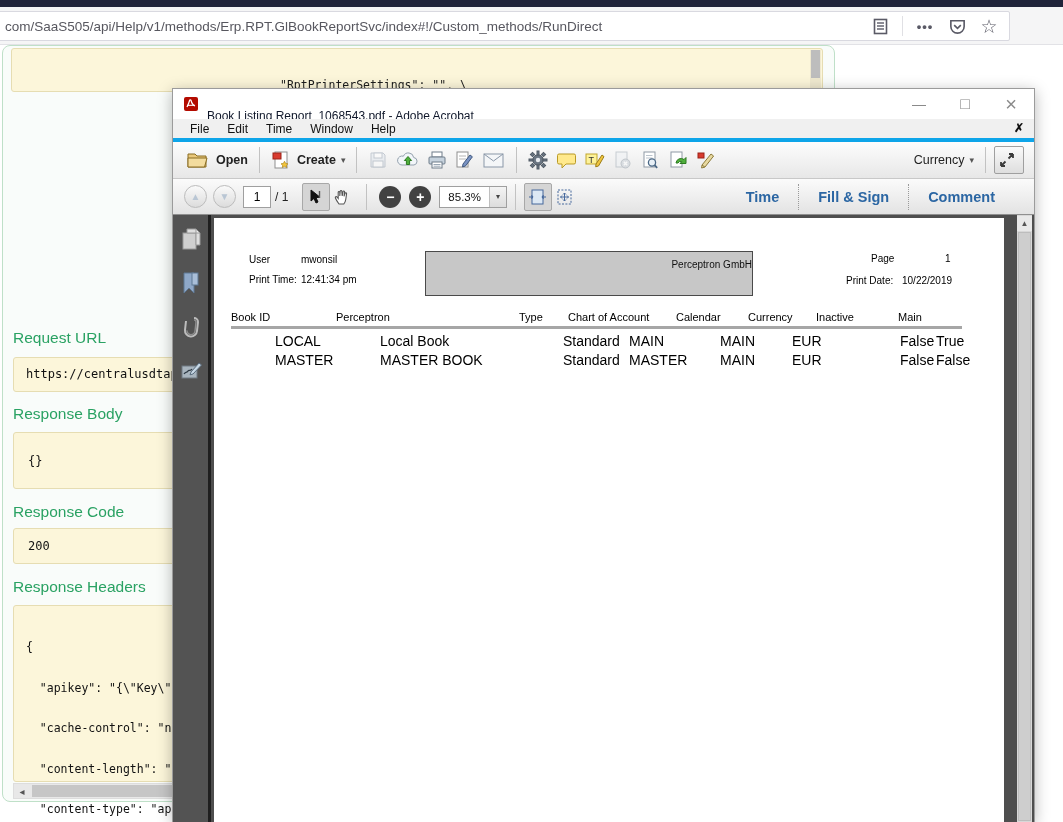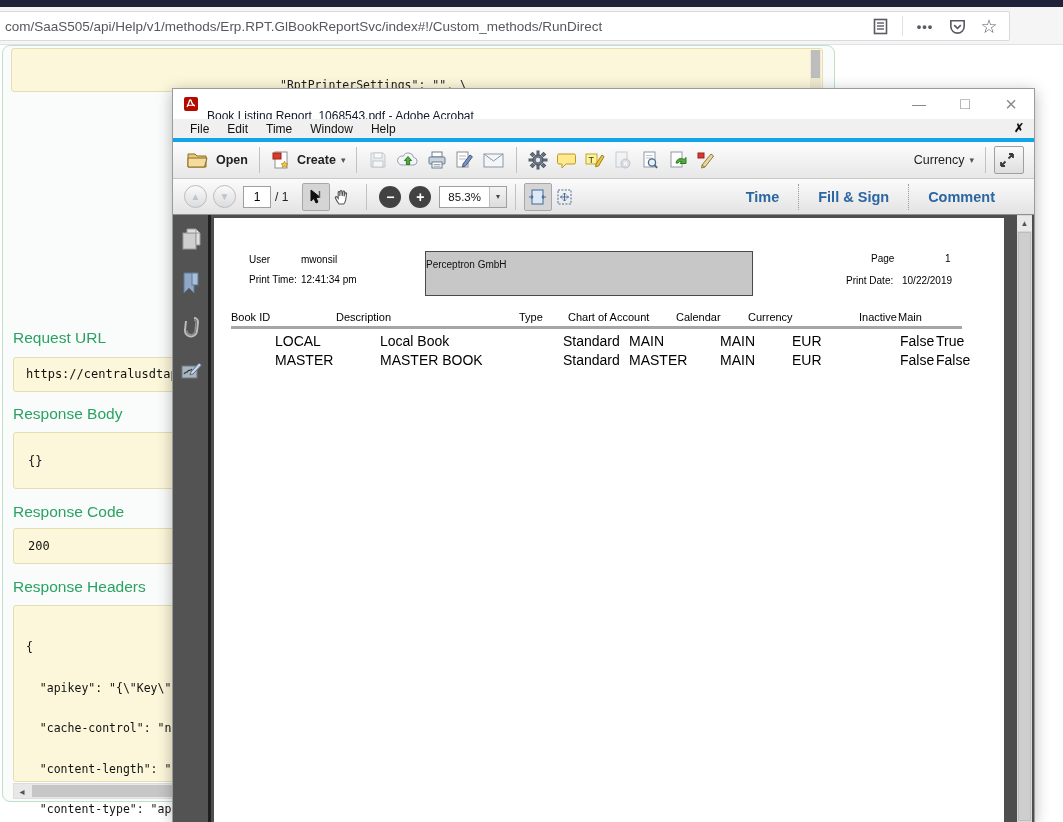--- a/index.html
+++ b/index.html
@@ -87,27 +87,27 @@
   .page { position:absolute; left:41px; top:3px; width:790px; height:620px; background:#fff; }
   .vscroll { position:absolute; right:2px; top:0; width:15px; height:100%; background:#d8d8d8; }
   .vscroll .varrow { position:absolute; top:1px; left:0; width:15px; height:15px; background:#e9e9e9;
     color:#555; font-size:8px; display:flex; align-items:center; justify-content:center; }
   .vscroll .vthumb { position:absolute; top:17px; left:1px; width:13px; bottom:2px; background:#cecece; border:1px solid #bdbdbd; }
 
   
   .page .abs { position:absolute; white-space:nowrap; }
   .meta { font-size:10px; color:#000; }
   .hdrbox { position:absolute; left:211px; top:33px; width:328px; height:45px; background:#c7c7c7;
-    border:1px solid #4a4a4a; text-align:left; }
+    border:1px solid #4a4a4a; text-align:right; }
   .company { font-size:10px; color:#111; margin-top:7px; }
   .rpttitle { font-size:14px; color:#111; margin-top:3px; }
   .th { font-size:11px; color:#000; }
   .td { font-size:14px; color:#000;padding-left:44px; }
   .tblrule { position:absolute; left:17px; top:108px; width:731px; height:3px; background:#a6a6a6; }
-  .hc0{left:17px}.hc1{left:122px}.hc2{left:305px}.hc3{left:354px}.hc4{left:462px}.hc5{left:534px}.hc6{left:645px}.hc7{left:684px}
+  .hc0{left:17px}.hc1{left:122px}.hc2{left:305px}.hc3{left:354px}.hc4{left:462px}.hc5{left:534px}.hc6{left:602px}.hc7{left:684px}
   .vc0{left:17px}.vc1{left:122px}.vc2{left:305px}.vc3{left:371px}.vc4{left:462px}.vc5{left:534px}.vc6{left:642px}.vc7{left:678px}
   .rowy1{top:115px}.rowy2{top:134px}.thy{top:93px}
 </style>
 </head>
 <body>
 
 <div id="screen">
 
   <div class="topstrip"></div>
   <div class="urlrow">
@@ -414,21 +414,21 @@
         <div class="hdrbox">
           <div class="company">Perceptron GmbH</div>
         </div>
 
         <span class="abs meta" style="left:657px; top:35px">Page</span>
         <span class="abs meta" style="left:731px; top:35px">1</span>
         <span class="abs meta" style="left:632px; top:57px">Print Date:</span>
         <span class="abs meta" style="left:688px; top:57px">10/22/2019</span>
 
         <span class="abs th thy hc0">Book ID</span>
-        <span class="abs th thy hc1">Description</span>
+        <span class="abs th thy hc1">Perceptron</span>
         <span class="abs th thy hc2">Type</span>
         <span class="abs th thy hc3">Chart of Account</span>
         <span class="abs th thy hc4">Calendar</span>
         <span class="abs th thy hc5">Currency</span>
         <span class="abs th thy hc6">Inactive</span>
         <span class="abs th thy hc7">Main</span>
         <div class="tblrule"></div>
 
         <span class="abs td rowy1 vc0">LOCAL</span>
         <span class="abs td rowy1 vc1">Local Book</span>

